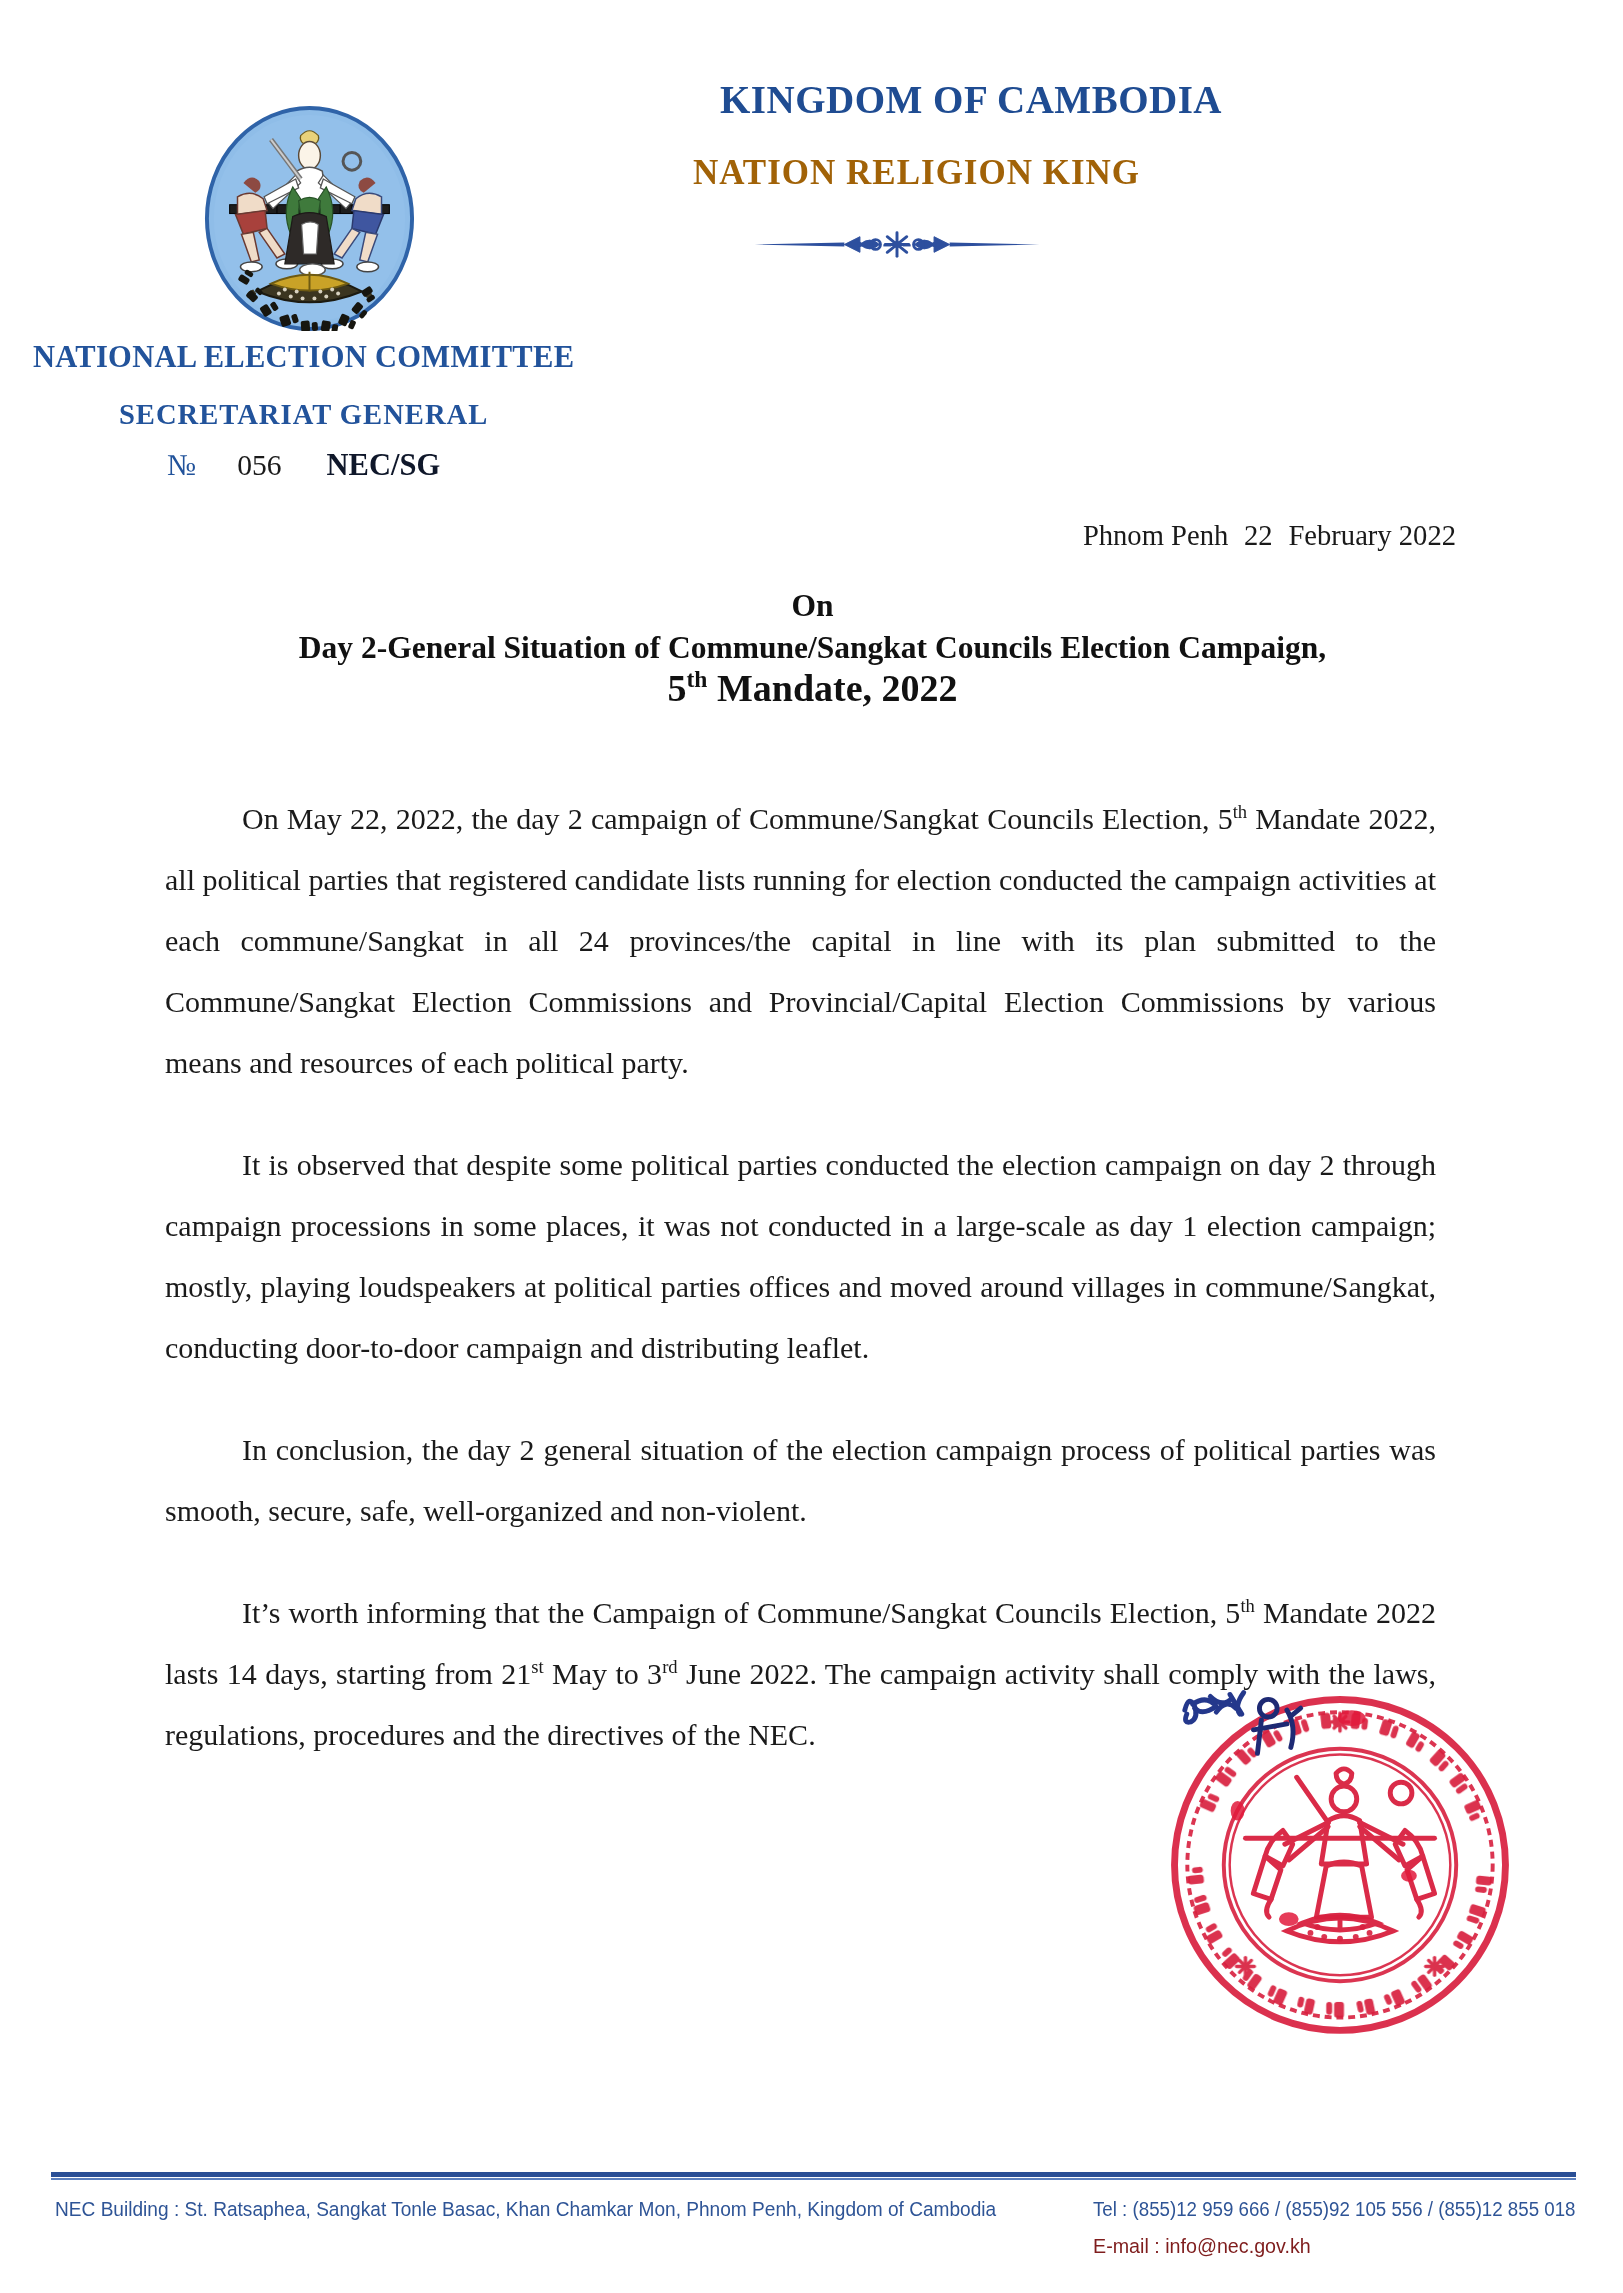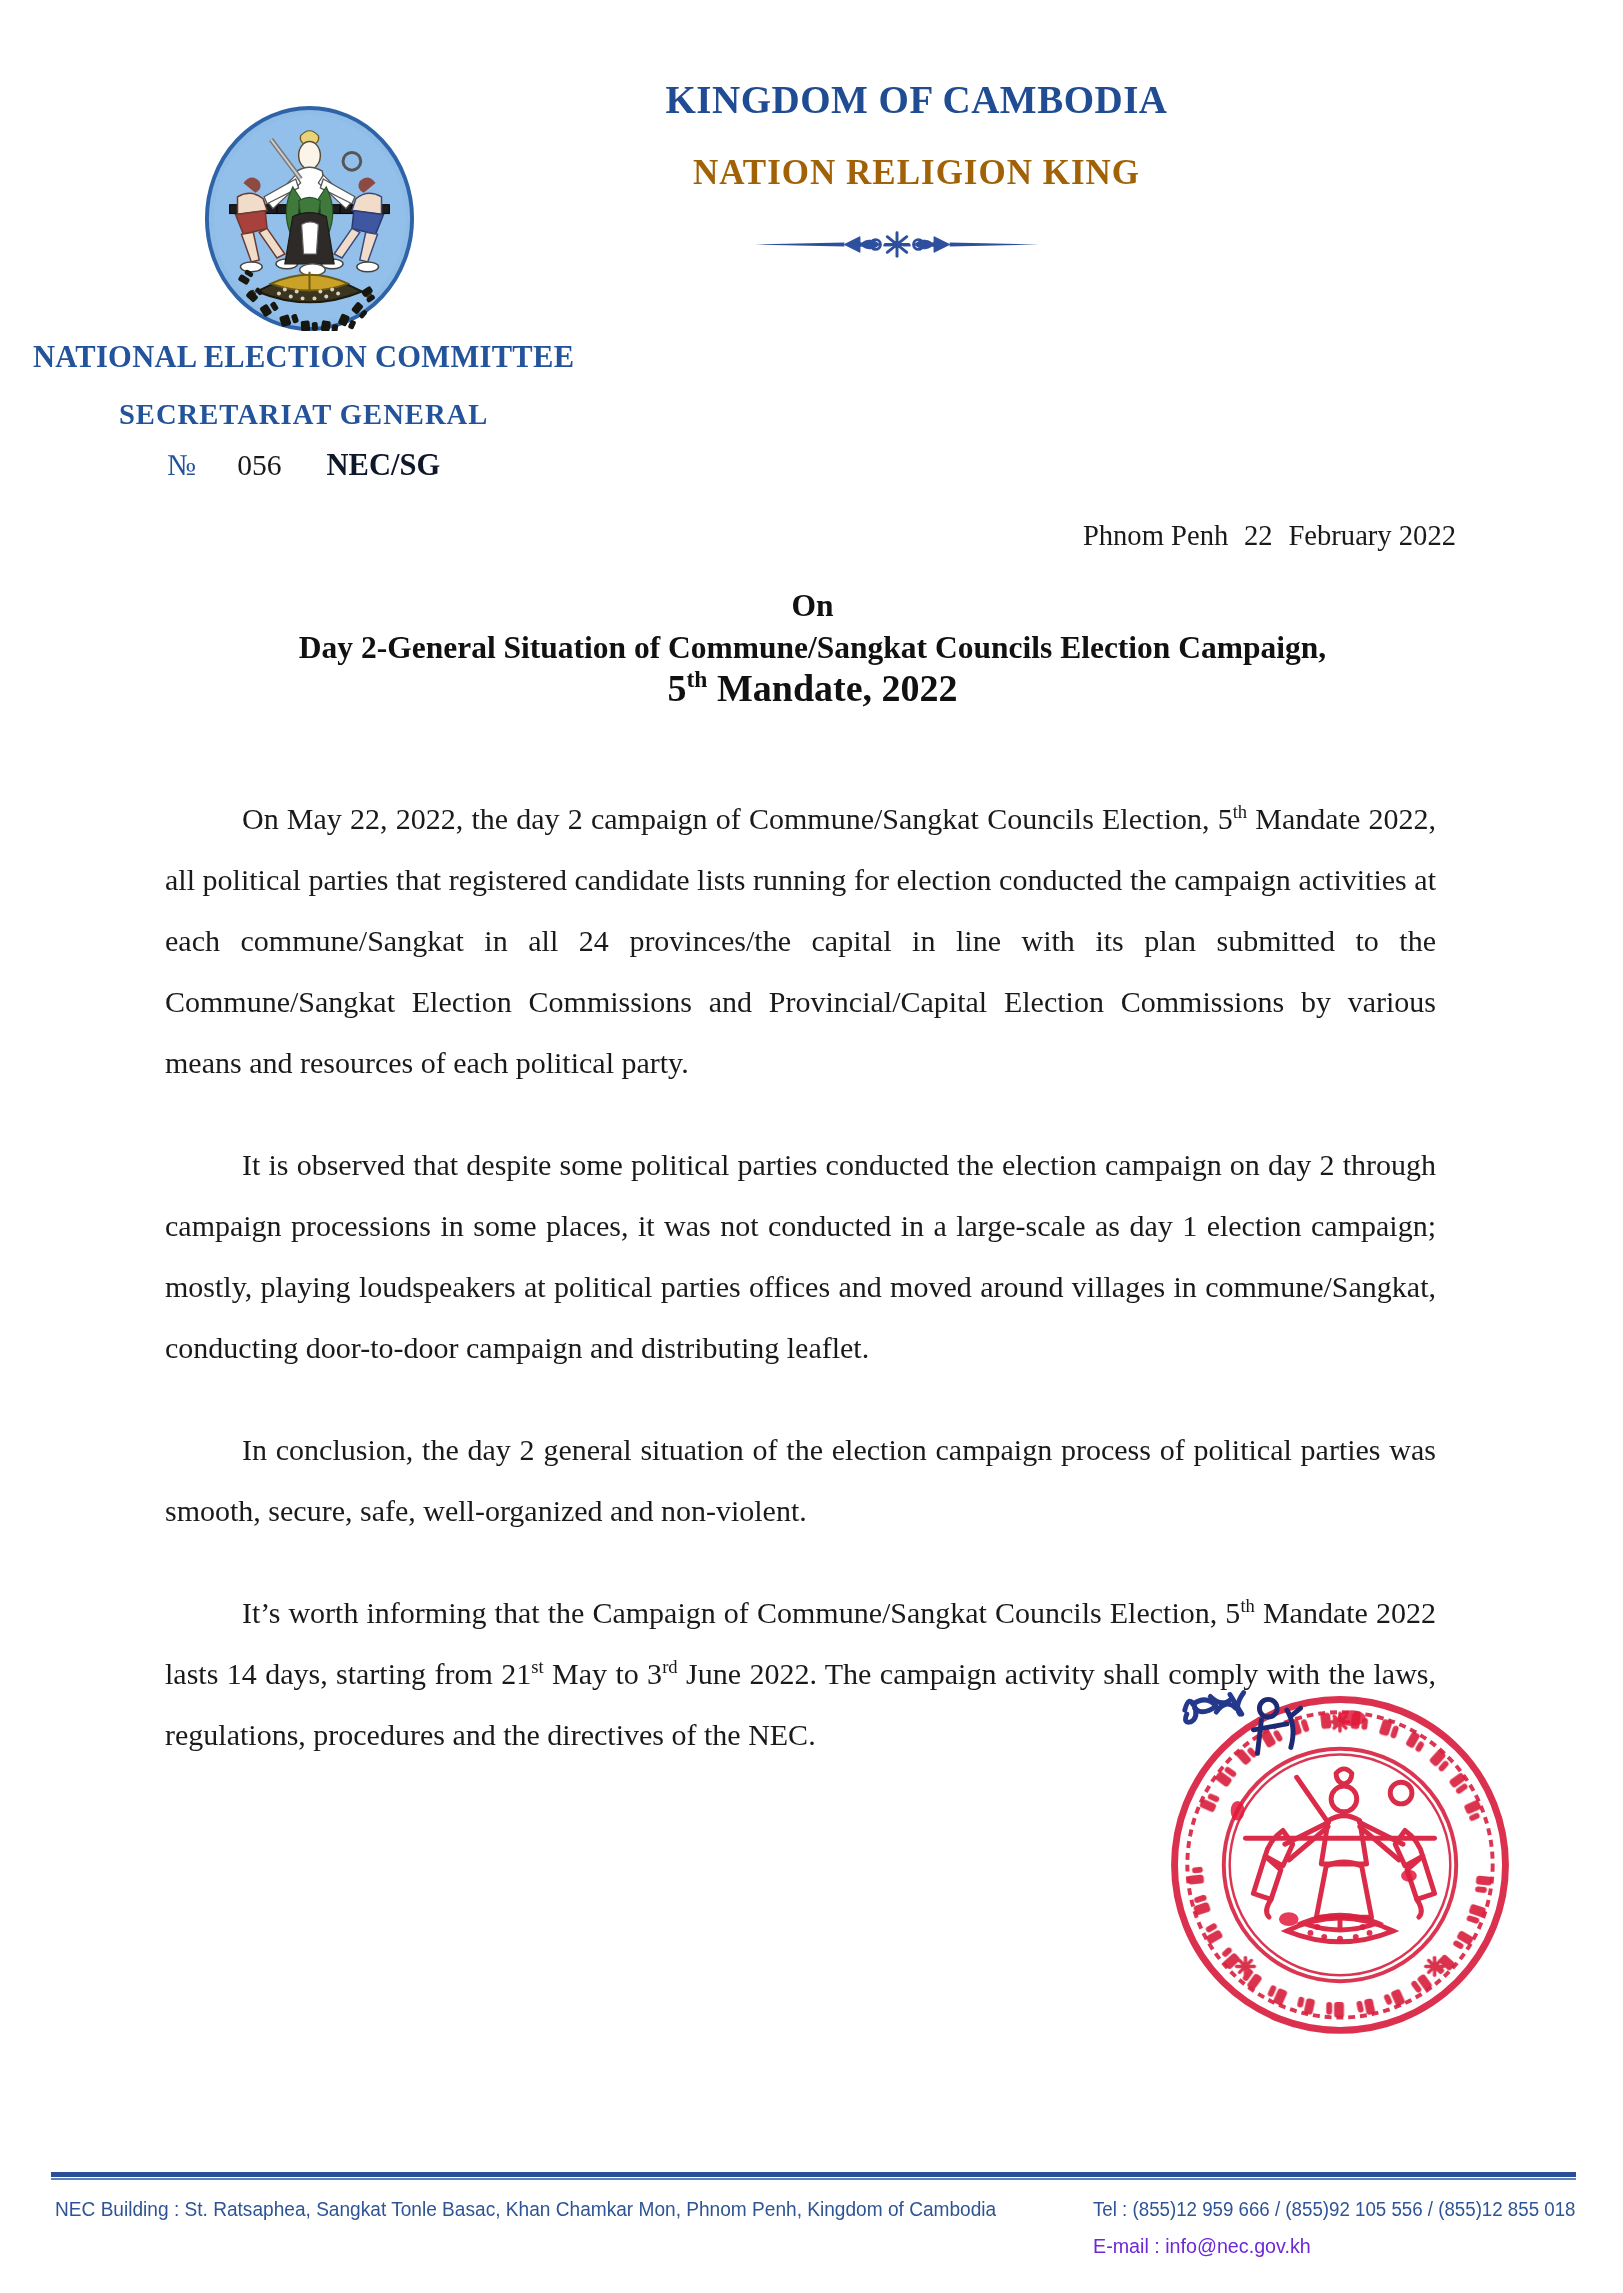--- a/index.html
+++ b/index.html
@@ -19,21 +19,21 @@
   .header-zone { position:relative; height:512px; }
 
   .emblem {
     position:absolute; left:202px; top:106px;
     width:215px; height:225px;
   }
   .emblem svg { display:block; width:100%; height:100%; }
 
   .kingdom-line {
     position:absolute; left:611px; top:77px; width:611px;
-    text-align:center;
+    text-align:right;
     font-family:"Liberation Serif", serif;
     font-weight:bold;
     font-size:39px;
     letter-spacing:0.5px;
     color:#1f4c92;
   }
   .nation-line {
     position:absolute; left:611px; top:153px; width:611px;
     text-align:center;
     font-family:"Liberation Serif", serif;
@@ -137,21 +137,21 @@
   }
   .footer-tel {
     position:absolute; left:1093px; top:25.6px;
     font-family:"Liberation Sans", sans-serif;
     font-size:19.7px; color:#2e5496; white-space:nowrap;
     transform:scaleX(0.95); transform-origin:left center;
   }
   .footer-email {
     position:absolute; left:1093px; top:63px;
     font-family:"Liberation Sans", sans-serif;
-    font-size:19.7px; color:#6d28d9; white-space:nowrap;
+    font-size:19.7px; color:#7f1d1d; white-space:nowrap;
   }
 </style>
 </head>
 <body>
 
 <div class="page">
 
   <div class="header-zone">
 
     <div class="emblem">

